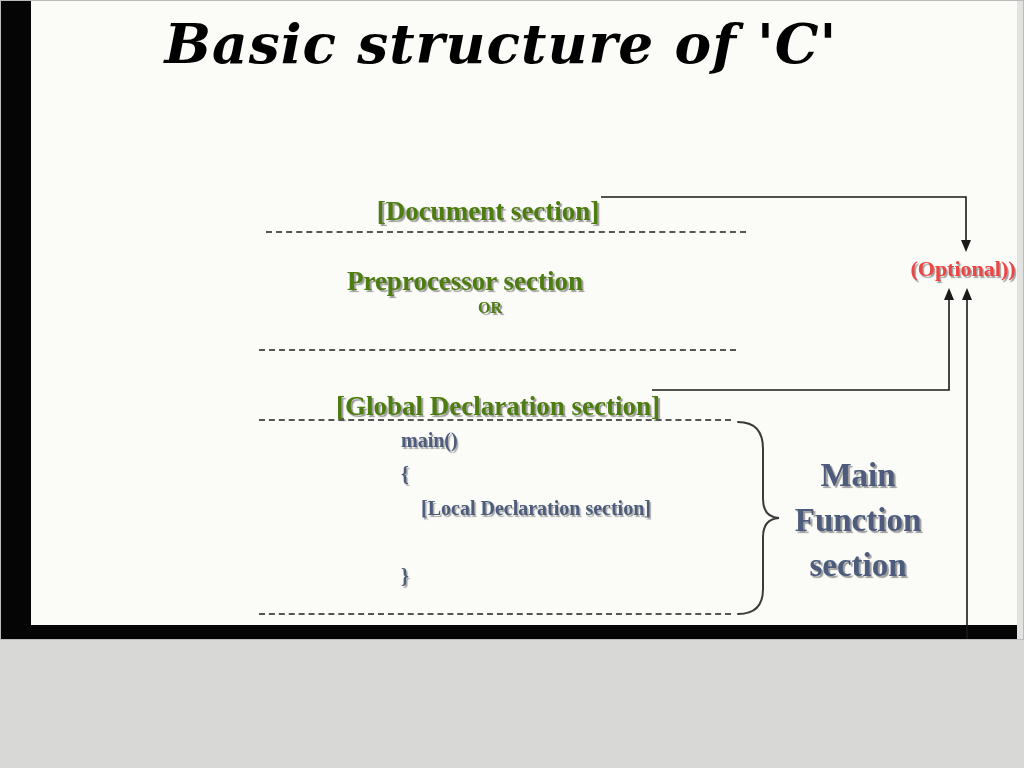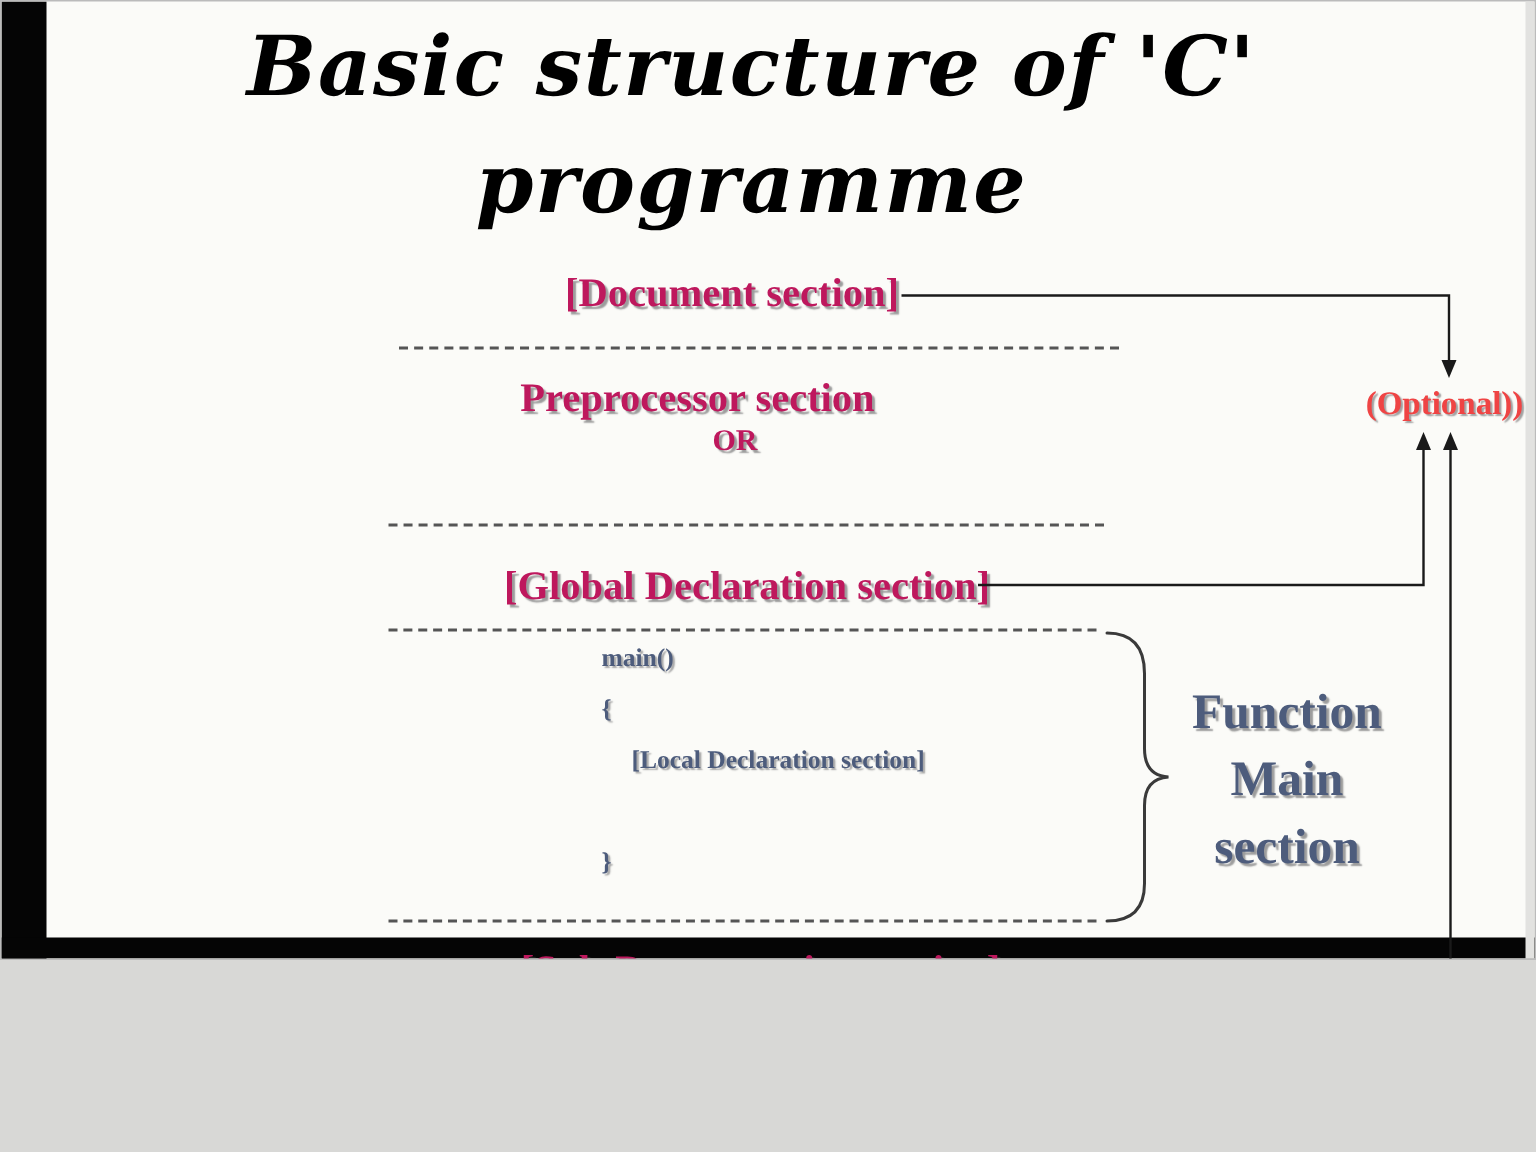--- a/index.html
+++ b/index.html
@@ -43,34 +43,35 @@
     font-style: italic;
     font-weight: bold;
     font-size: 55px;
     line-height: 78px;
     color: #000;
     letter-spacing: 1px;
   }
 
   .h {
     position: absolute;
-    color: #be185d;
+    color: #4d7c0f;
     font-weight: bold;
     white-space: nowrap;
     text-shadow: 2px 2px 1px #9c9c9c;
     transform: translateX(-50%);
+    margin-top: 16px;
   }
   .h-26 { font-size: 27px; }
-  .h-or { font-size: 20px; }
+  .h-or { font-size: 16px; }
 
   .code-line {
     position: absolute;
     color: #4d5c7c;
     font-weight: 600;
-    font-size: 17px;
+    font-size: 20px;
     white-space: nowrap;
     text-shadow: 1.5px 1.5px 1px #a8a8a8;
   }
 
   .dash {
     position: absolute;
     height: 0;
     border-top: 2px dashed #555;
   }
 
@@ -108,21 +109,20 @@
 <body>
 
 <div class="page">
 
   <div class="bar-left"></div>
   <div class="bar-bottom"></div>
   <div class="edge-right"></div>
 
   <div class="title">
     <div>Basic structure of 'C'</div>
-    <div>programme</div>
   </div>
 
   <div class="h h-26" style="left:487px; top:179px;">[Document section]</div>
 
   <div class="dash" style="left:265px; top:230px; width:480px;"></div>
 
   <div class="h h-26" style="left:464px; top:249px;">Preprocessor section</div>
   <div class="h h-or" style="left:489px; top:282px;">OR</div>
 
   <div class="dash" style="left:258px; top:348px; width:477px;"></div>
@@ -136,22 +136,22 @@
   <div class="code-line" style="left:420px; top:496px;">[Local Declaration section]</div>
   <div class="code-line" style="left:400px; top:564px;">}</div>
 
   <div class="dash" style="left:258px; top:612px; width:472px;"></div>
 
   <div class="h h-26" style="left:506px; top:630px;">[Sub-Programming section]</div>
 
   <div class="optional">(Optional))</div>
 
   <div class="main-fn">
+    <div>Main</div>
     <div>Function</div>
-    <div>Main</div>
     <div>section</div>
   </div>
 
   <svg class="overlay" viewBox="0 0 1024 768">
 
     <polyline points="600,196 965,196 965,240" fill="none" stroke="#1a1a1a" stroke-width="1.6"></polyline>
     <polygon points="960,239 970,239 965,251" fill="#1a1a1a"></polygon>
 
     <polyline points="651,389 948,389 948,298" fill="none" stroke="#1a1a1a" stroke-width="1.6"></polyline>
     <polygon points="943,299 953,299 948,287" fill="#1a1a1a"></polygon>

